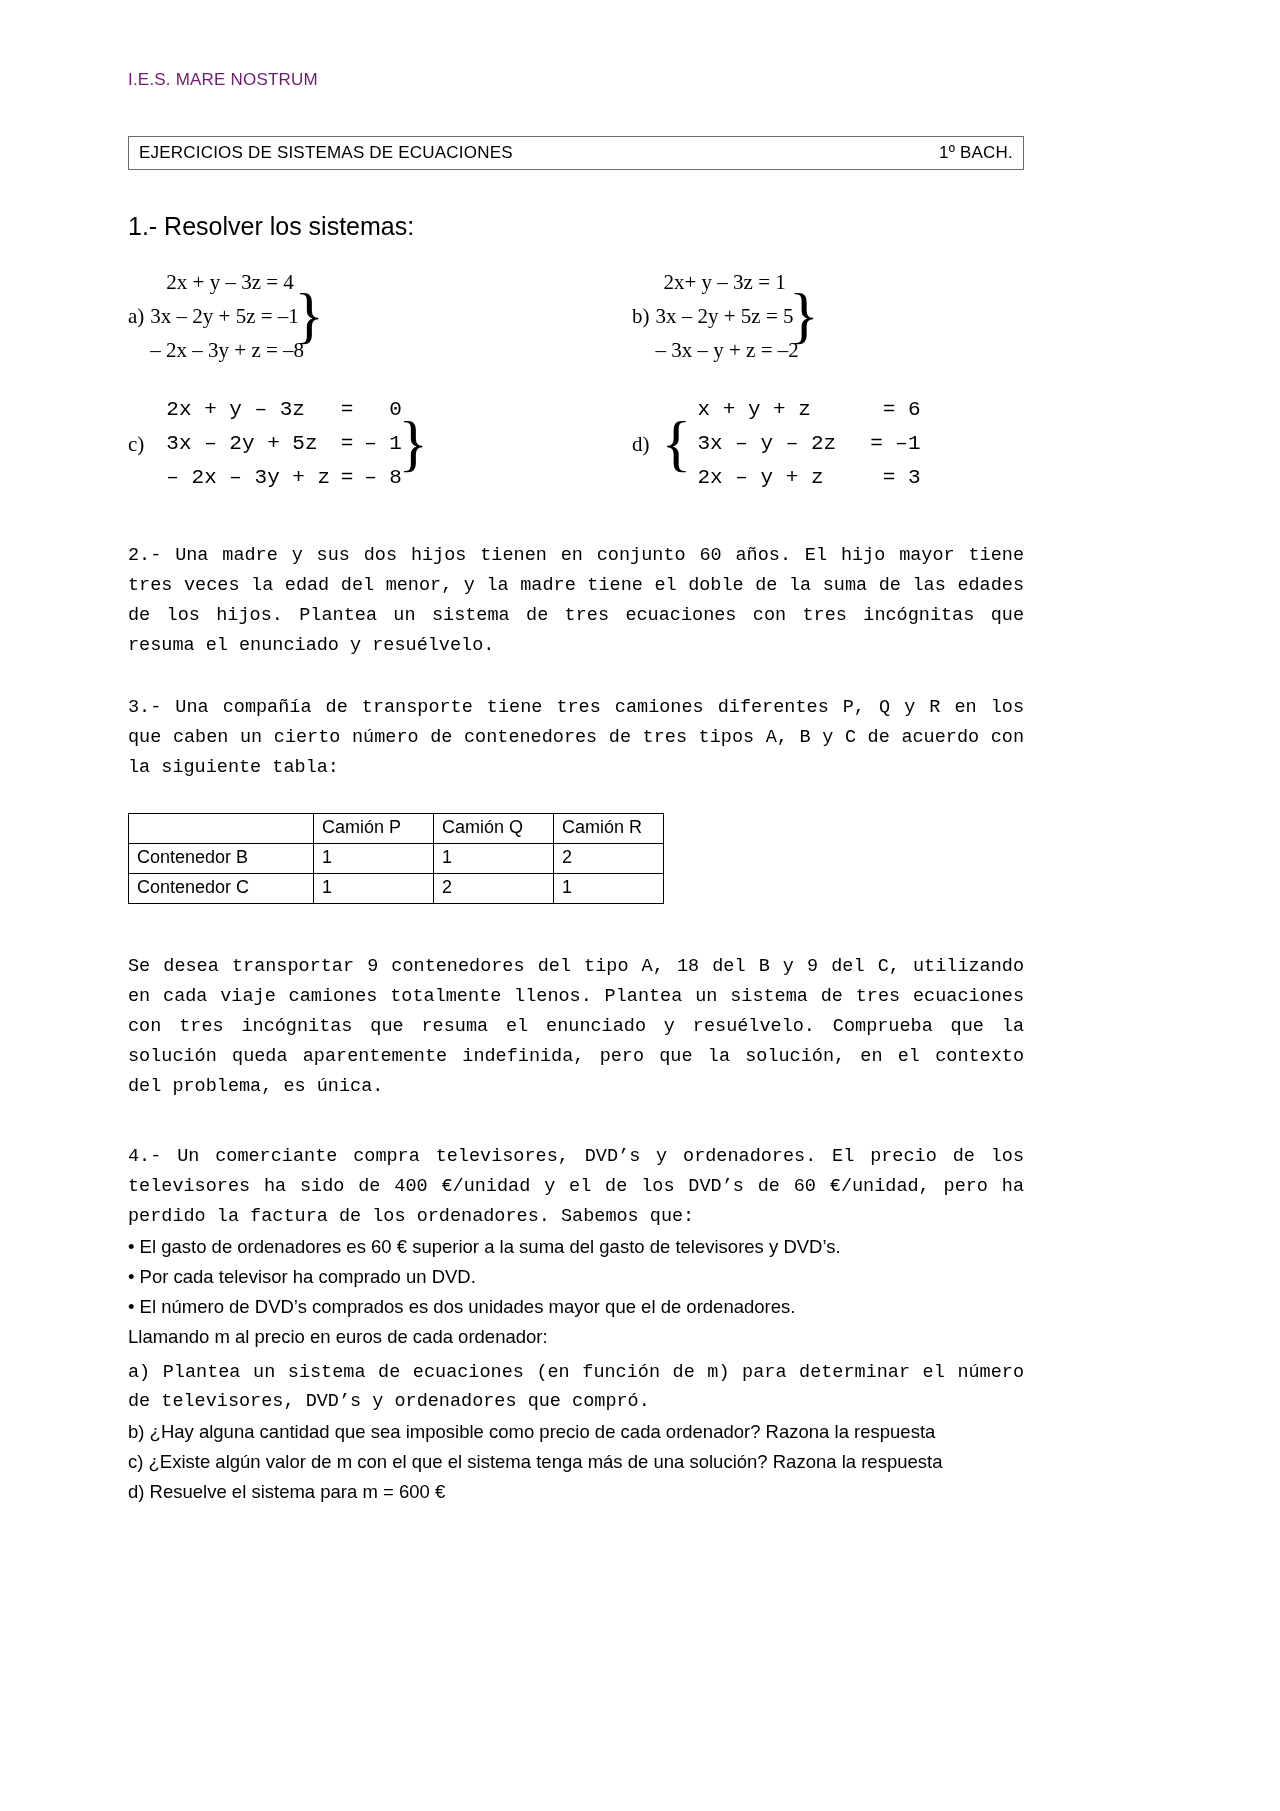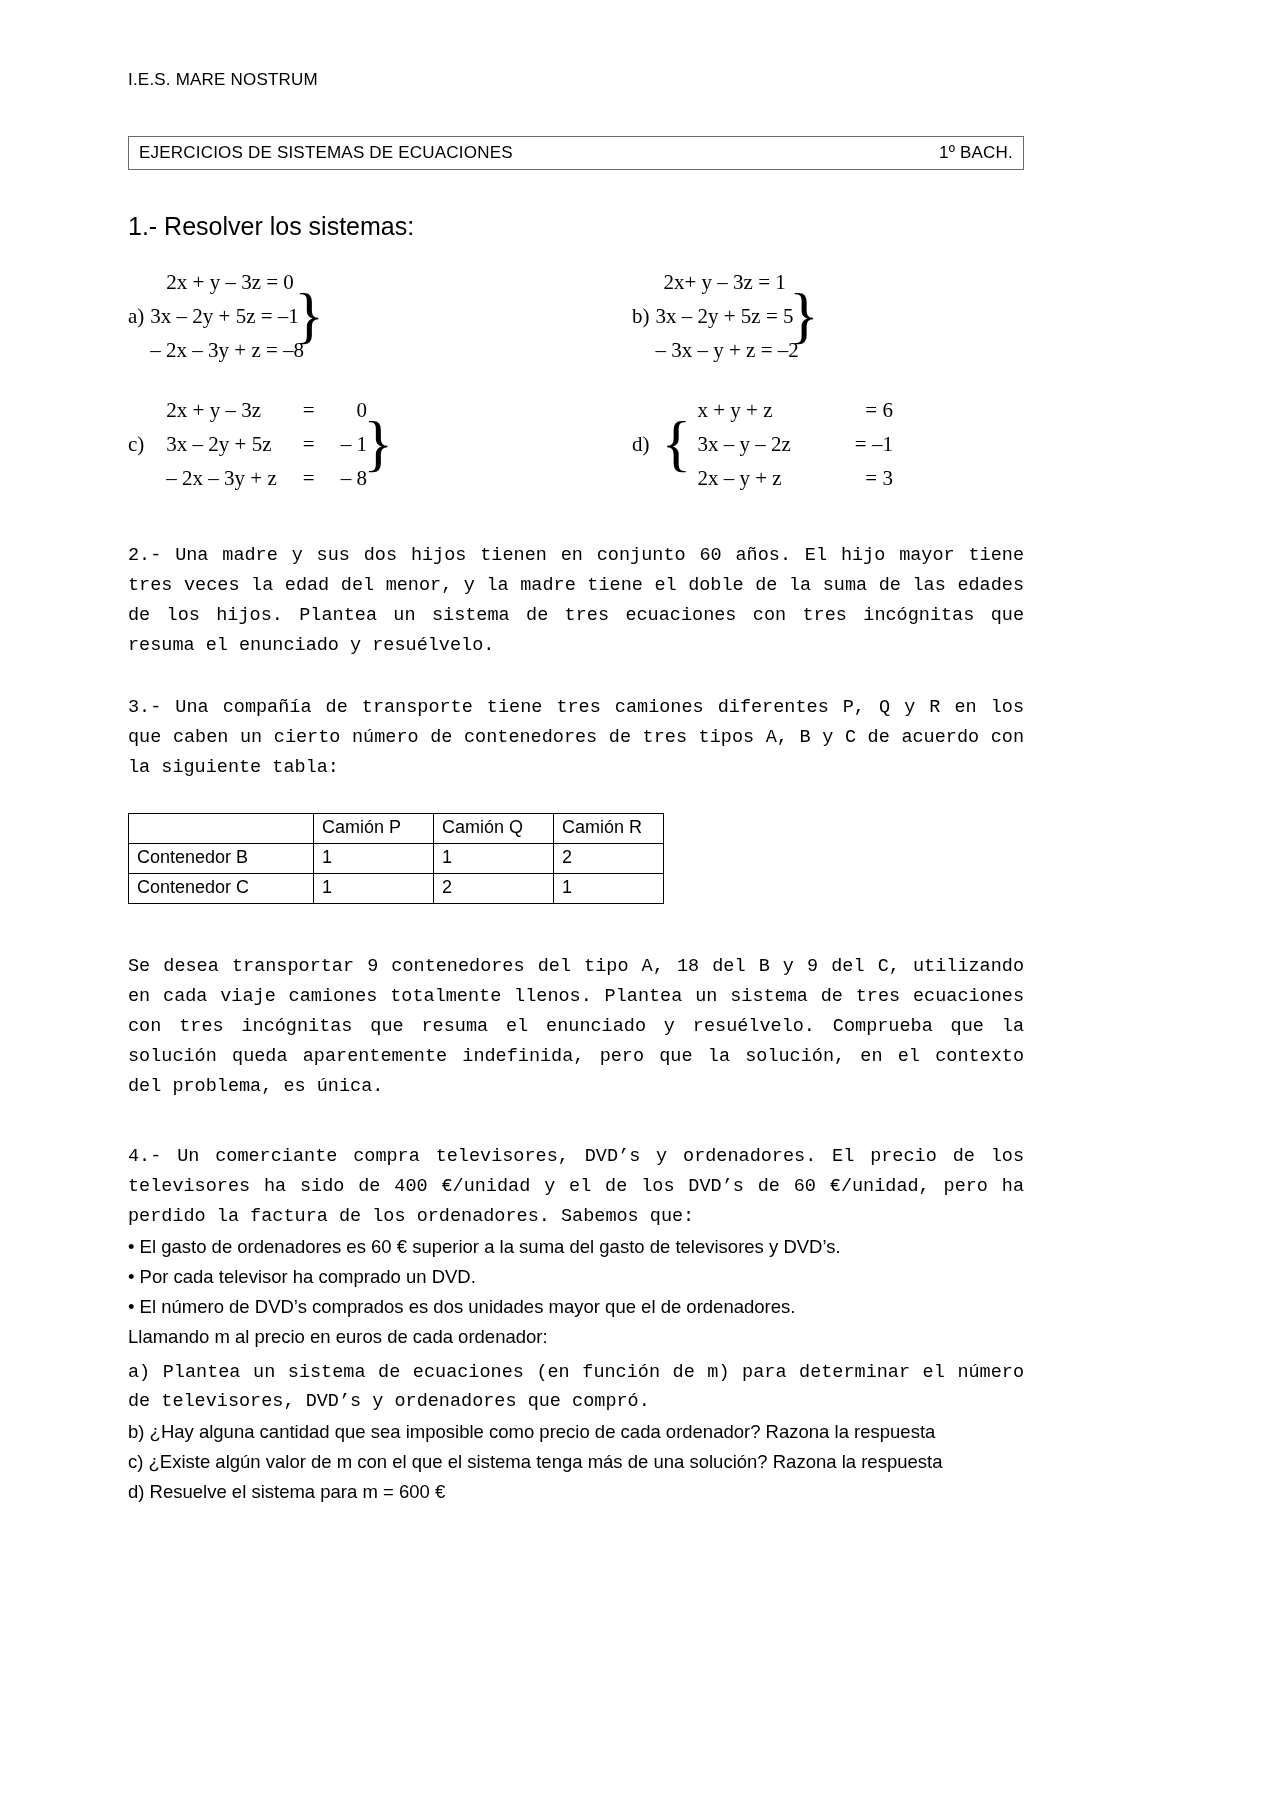--- a/index.html
+++ b/index.html
@@ -24,21 +24,21 @@
   .inner {
     position: absolute;
     left: 128px;
     top: 0;
     width: 896px;
   }
   .school-name {
     font-size: 17px;
     letter-spacing: 0.2px;
     margin-top: 70px;
-    color: #000000;
+    color: #701a75;
   }
   .title-box {
     margin-top: 46px;
     border: 1.6px solid #6b6b6b;
     height: 34px;
     display: flex;
     align-items: center;
     justify-content: space-between;
     padding: 0 10px;
     box-sizing: border-box;
@@ -93,24 +93,24 @@
     line-height: 0.9;
   }
   .brace-r { right: -20px; }
   .brace-l { left: -20px; }
   .pad-l { padding-left: 16px; }
   .pad-l2 { padding-left: 8px; }
   
   .sys-grid {
     display: grid;
     grid-template-columns: auto 34px auto;
-    font-family: Liberation Serif, serif;
+    font-family: Liberation Mono, monospace;
     font-size: 21px;
     line-height: 1.62;
-    column-gap: 15px;
+    column-gap: 0;
     position: relative;
   }
   .sys-grid > span { white-space: nowrap; }
   .cc { text-align: center; }
   .cr { text-align: right; padding-right: 6px;}
   
   p.body {
     font-size: 18.5px;
     line-height: 1.62;
     text-align: justify;
@@ -151,21 +151,21 @@
       <span class="t-left">EJERCICIOS DE SISTEMAS DE ECUACIONES</span>
       <span class="t-right">1º BACH.</span>
     </div>
 
     <div class="q-line">1.- Resolver los sistemas:</div>
 
     <div class="sys-row">
       <div class="sys-col">
         <span class="sys-label">a)</span>
         <span class="sys-eqs">
-          <span class="eq pad-l">2x + y – 3z = 0</span>
+          <span class="eq pad-l">2x + y – 3z = 4</span>
           <span class="eq">3x – 2y + 5z = –1</span>
           <span class="eq">– 2x – 3y + z = –8</span>
           <span class="brace-r">}</span>
         </span>
       </div>
       <div class="sys-col right">
         <span class="sys-label">b)</span>
         <span class="sys-eqs">
           <span class="eq pad-l2">2x+ y – 3z = 1</span>
           <span class="eq">3x – 2y + 5z = 5</span>

